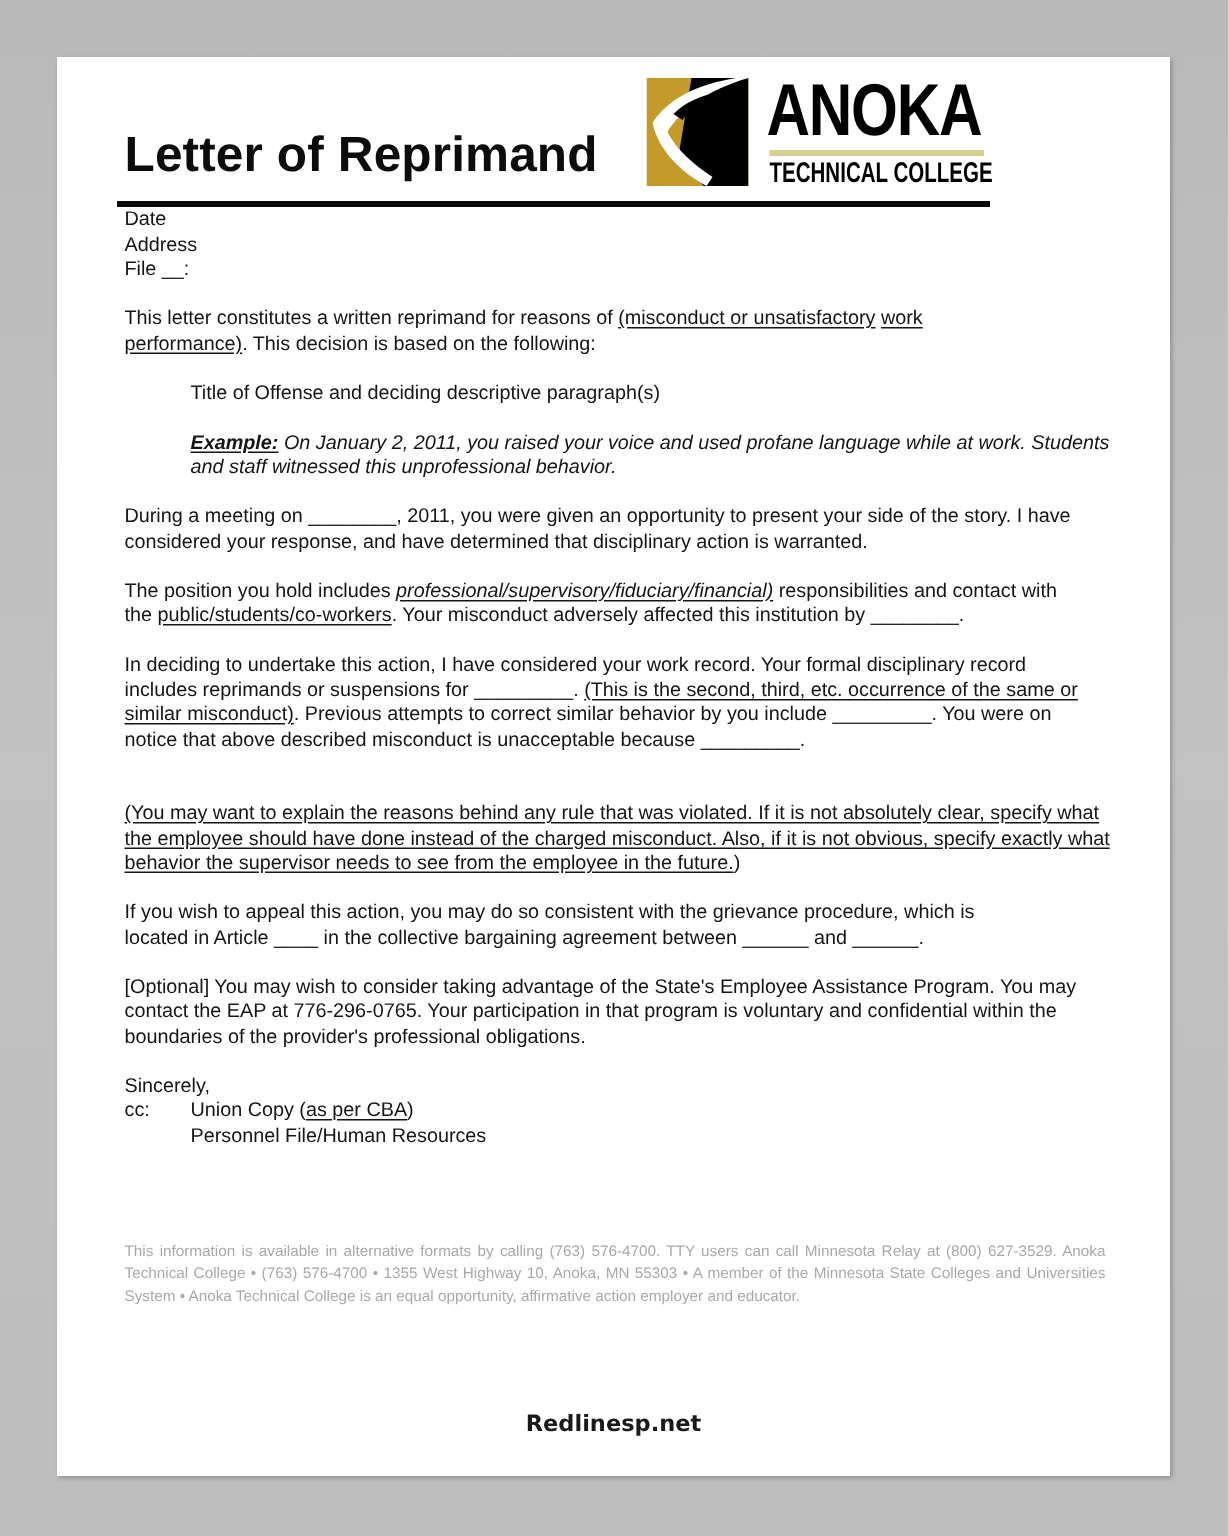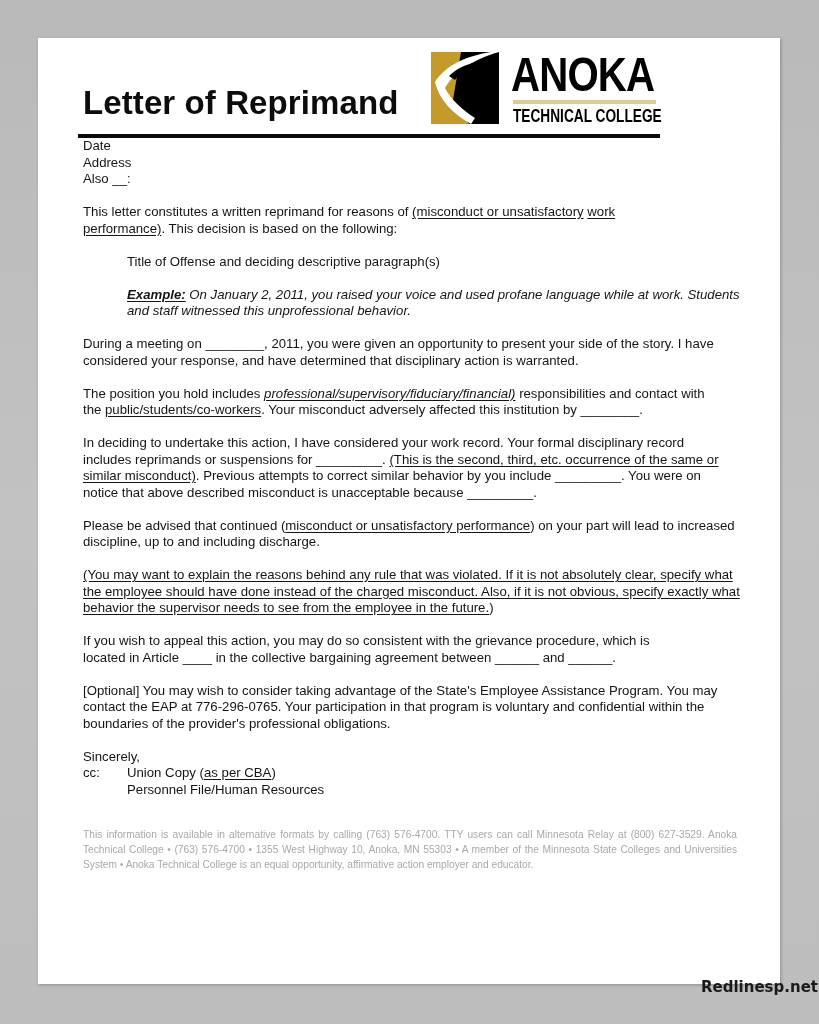--- a/index.html
+++ b/index.html
@@ -84,22 +84,22 @@
       position: absolute;
       left: 45px; top: 789px;
       width: 654px;
       font-size: 10.2px;
       line-height: 15px;
       color: #a9a9a9;
       text-align: justify;
     }
     .watermark {
       position: absolute;
-      left: 0; top: 978px; width: 818px;
-      text-align: right;
+      left: 0; top: 940px; width: 818px;
+      text-align: center;
       font-family: "DejaVu Sans", sans-serif;
       font-weight: bold;
       font-size: 15px;
       color: #1a1a1a;
     }
   </style>
 </head>
 <body>
 
 <div class="page">
@@ -116,21 +116,21 @@
     <div class="logo-word">ANOKA</div>
     <div class="logo-bar"></div>
     <div class="logo-sub">TECHNICAL COLLEGE</div>
   </div>
 
   <div class="rule"></div>
 
   <div class="body-text">
     <div class="p">Date</div>
     <div class="p">Address</div>
-    <div class="p">Also __:</div>
+    <div class="p">File __:</div>
     <div class="gap"></div>
 
     <div class="p" style="width:560px;">
       <span>This letter constitutes a written reprimand for reasons of </span><span class="u">(misconduct or unsatisfactory</span>
       <span class="u">work</span><span> </span><span class="u">performance)</span><span>. This decision is based on the following:</span>
     </div>
     <div class="gap"></div>
 
     <div class="p indent">Title of Offense and deciding descriptive paragraph(s)</div>
     <div class="gap"></div>
@@ -146,23 +146,20 @@
     <div class="p" style="width:640px;">
       <span>The position you hold includes </span><span class="u i">professional/supervisory/fiduciary/financial)</span><span> responsibilities and contact with the </span><span class="u">public/students/co-workers</span><span>. Your misconduct adversely affected this institution by ________.</span>
     </div>
     <div class="gap"></div>
 
     <div class="p" style="width:645px;">
       <span>In deciding to undertake this action, I have considered your work record. Your formal disciplinary record includes reprimands or suspensions for _________. </span><span class="u">(This is the second, third, etc. occurrence of the same or similar misconduct)</span><span>. Previous attempts to correct similar behavior by you include _________. You were on notice that above described misconduct is unacceptable because _________.</span>
     </div>
     <div class="gap"></div>
 
-    <div class="p" style="width:672px;">
-      <span>Please be advised that continued (</span><span class="u">misconduct or unsatisfactory performance</span><span>) on your part will lead to increased discipline, up to and including discharge.</span>
-    </div>
     <div class="gap"></div>
 
     <div class="p" style="width:662px;">
       <span class="u">(You may want to explain the reasons behind any rule that was violated. If it is not absolutely clear, specify what the employee should have done instead of the charged misconduct. Also, if it is not obvious, specify exactly what behavior the supervisor needs to see from the employee in the future.</span><span>)</span>
     </div>
     <div class="gap"></div>
 
     <div class="p" style="width:612px;">If you wish to appeal this action, you may do so consistent with the grievance procedure, which is located in Article ____ in the collective bargaining agreement between ______ and ______.</div>
     <div class="gap"></div>
 

